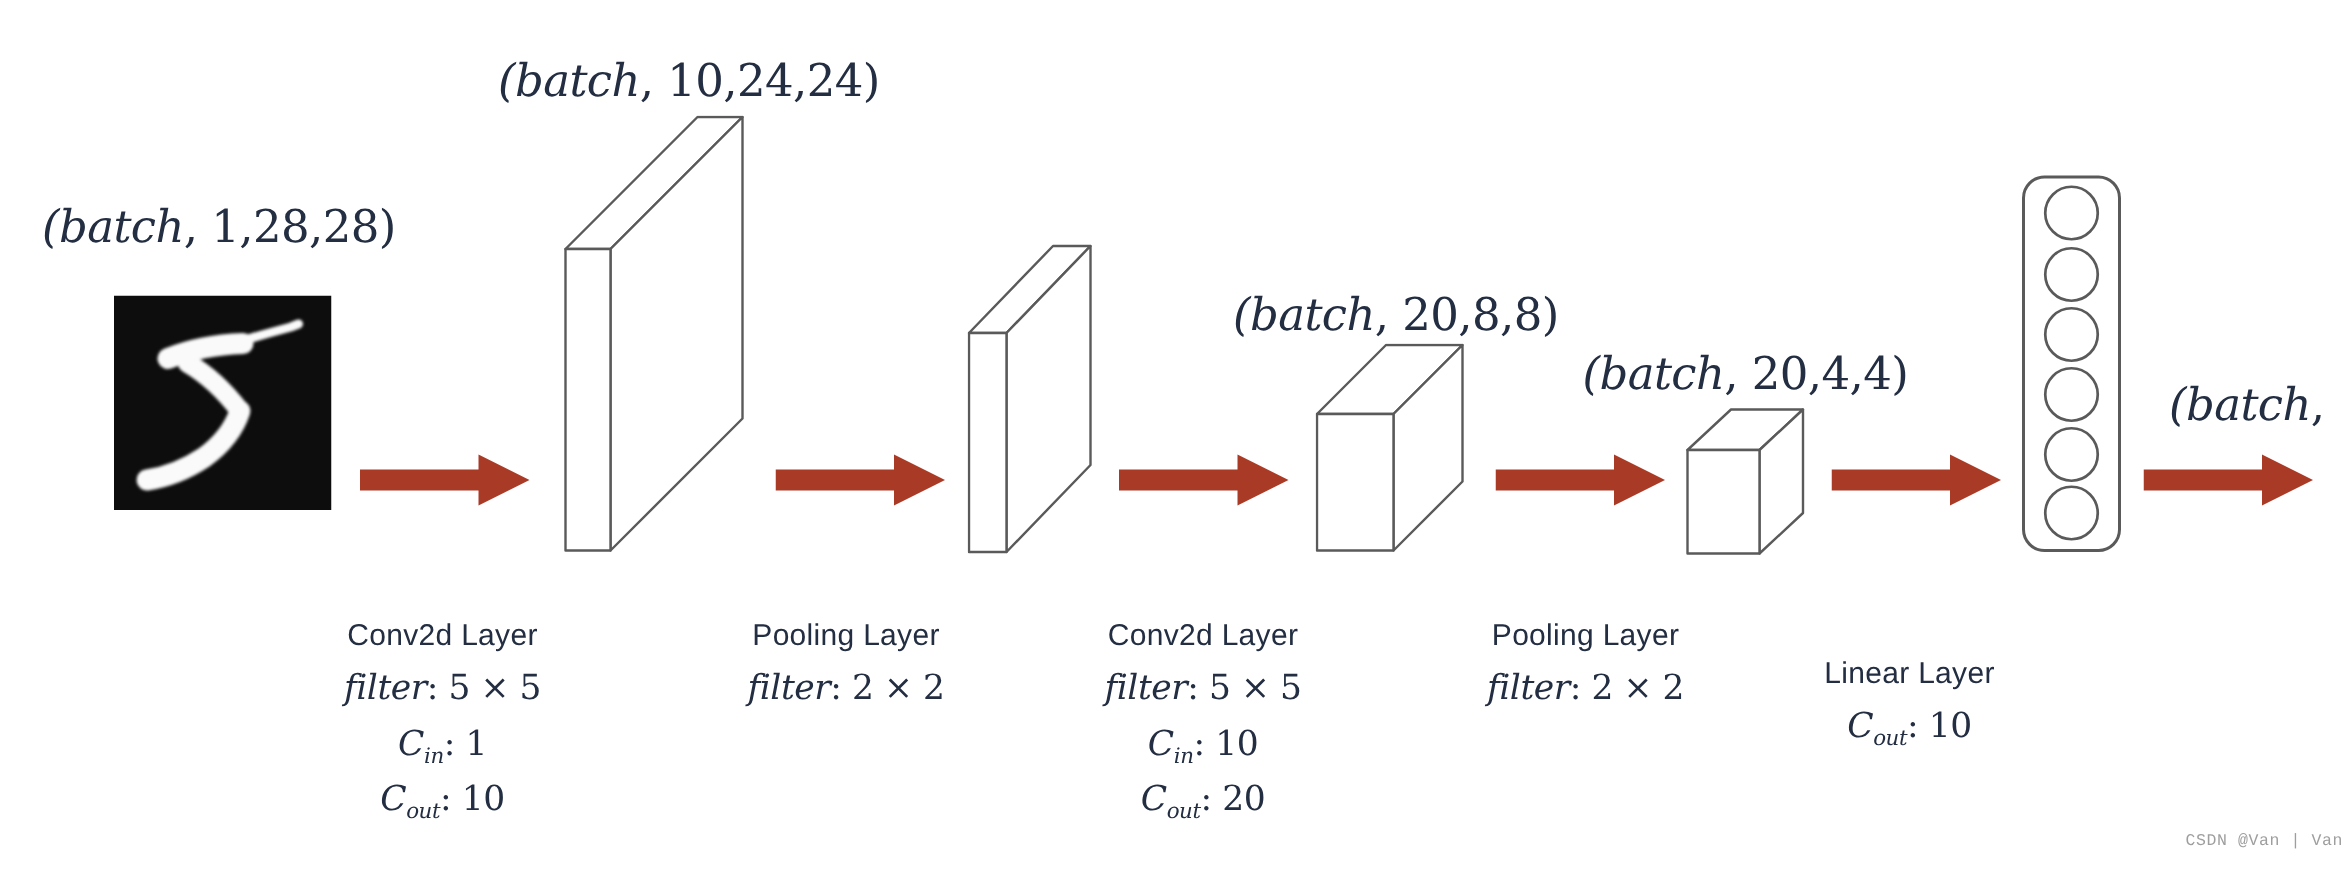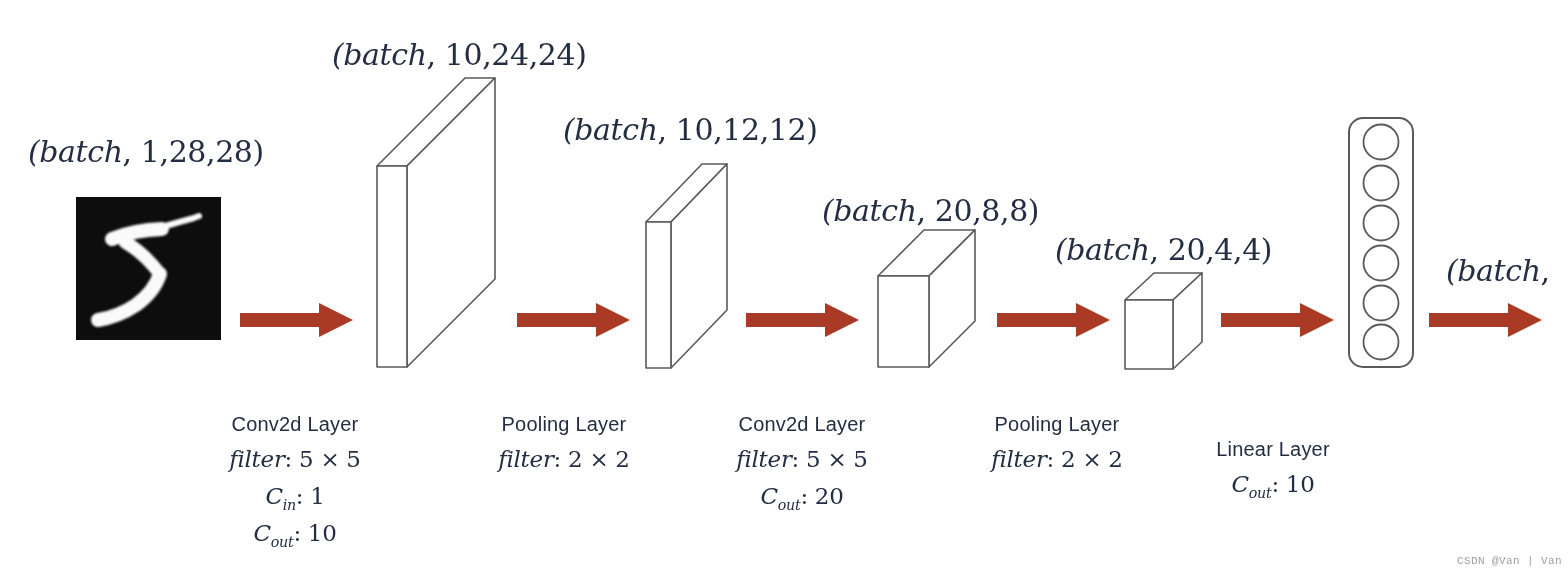--- a/index.html
+++ b/index.html
@@ -43,21 +43,20 @@
 </style>
 </head>
 <body>
 
 <div id="canvas">
 
   <div class="shape-label" style="left:28px;top:134px"><span class="it">(batch</span><span>, 1,28,28)</span></div>
 
   <div class="shape-label" style="left:332px;top:37px"><span class="it">(batch</span><span>, 10,24,24)</span></div>
 
-  <div class="shape-label" style="left:563px;top:112px"><span class="it">(batch</span><span>, 10,12,12)</span></div>
 
   <div class="shape-label" style="left:822px;top:193px"><span class="it">(batch</span><span>, 20,8,8)</span></div>
 
   <div class="shape-label" style="left:1055px;top:232px"><span class="it">(batch</span><span>, 20,4,4)</span></div>
 
   <div class="shape-label" style="left:1446px;top:253px"><span class="it">(batch</span><span>,</span></div>
 
   <div class="mnist" style="left:76px;top:197px">
     <svg width="145" height="143" viewBox="0 0 145 143" aria-label="5">
       <defs>
@@ -136,20 +135,21 @@
   </div>
 
   <div class="layer-col" style="left:434px;top:408px">
     <div class="layer-title">Pooling Layer</div>
     <div class="math-line"><span class="it">filter</span><span>: 2 × 2</span></div>
   </div>
 
   <div class="layer-col" style="left:672px;top:408px">
     <div class="layer-title">Conv2d Layer</div>
     <div class="math-line"><span class="it">filter</span><span>: 5 × 5</span></div>
+    <div class="math-line"><span class="it">C</span><sub>in</sub><span>: 10</span></div>
     <div class="math-line"><span class="it">C</span><sub>out</sub><span>: 20</span></div>
   </div>
 
   <div class="layer-col" style="left:927px;top:408px">
     <div class="layer-title">Pooling Layer</div>
     <div class="math-line"><span class="it">filter</span><span>: 2 × 2</span></div>
   </div>
 
   <div class="layer-col" style="left:1143px;top:433px">
     <div class="layer-title">Linear Layer</div>

